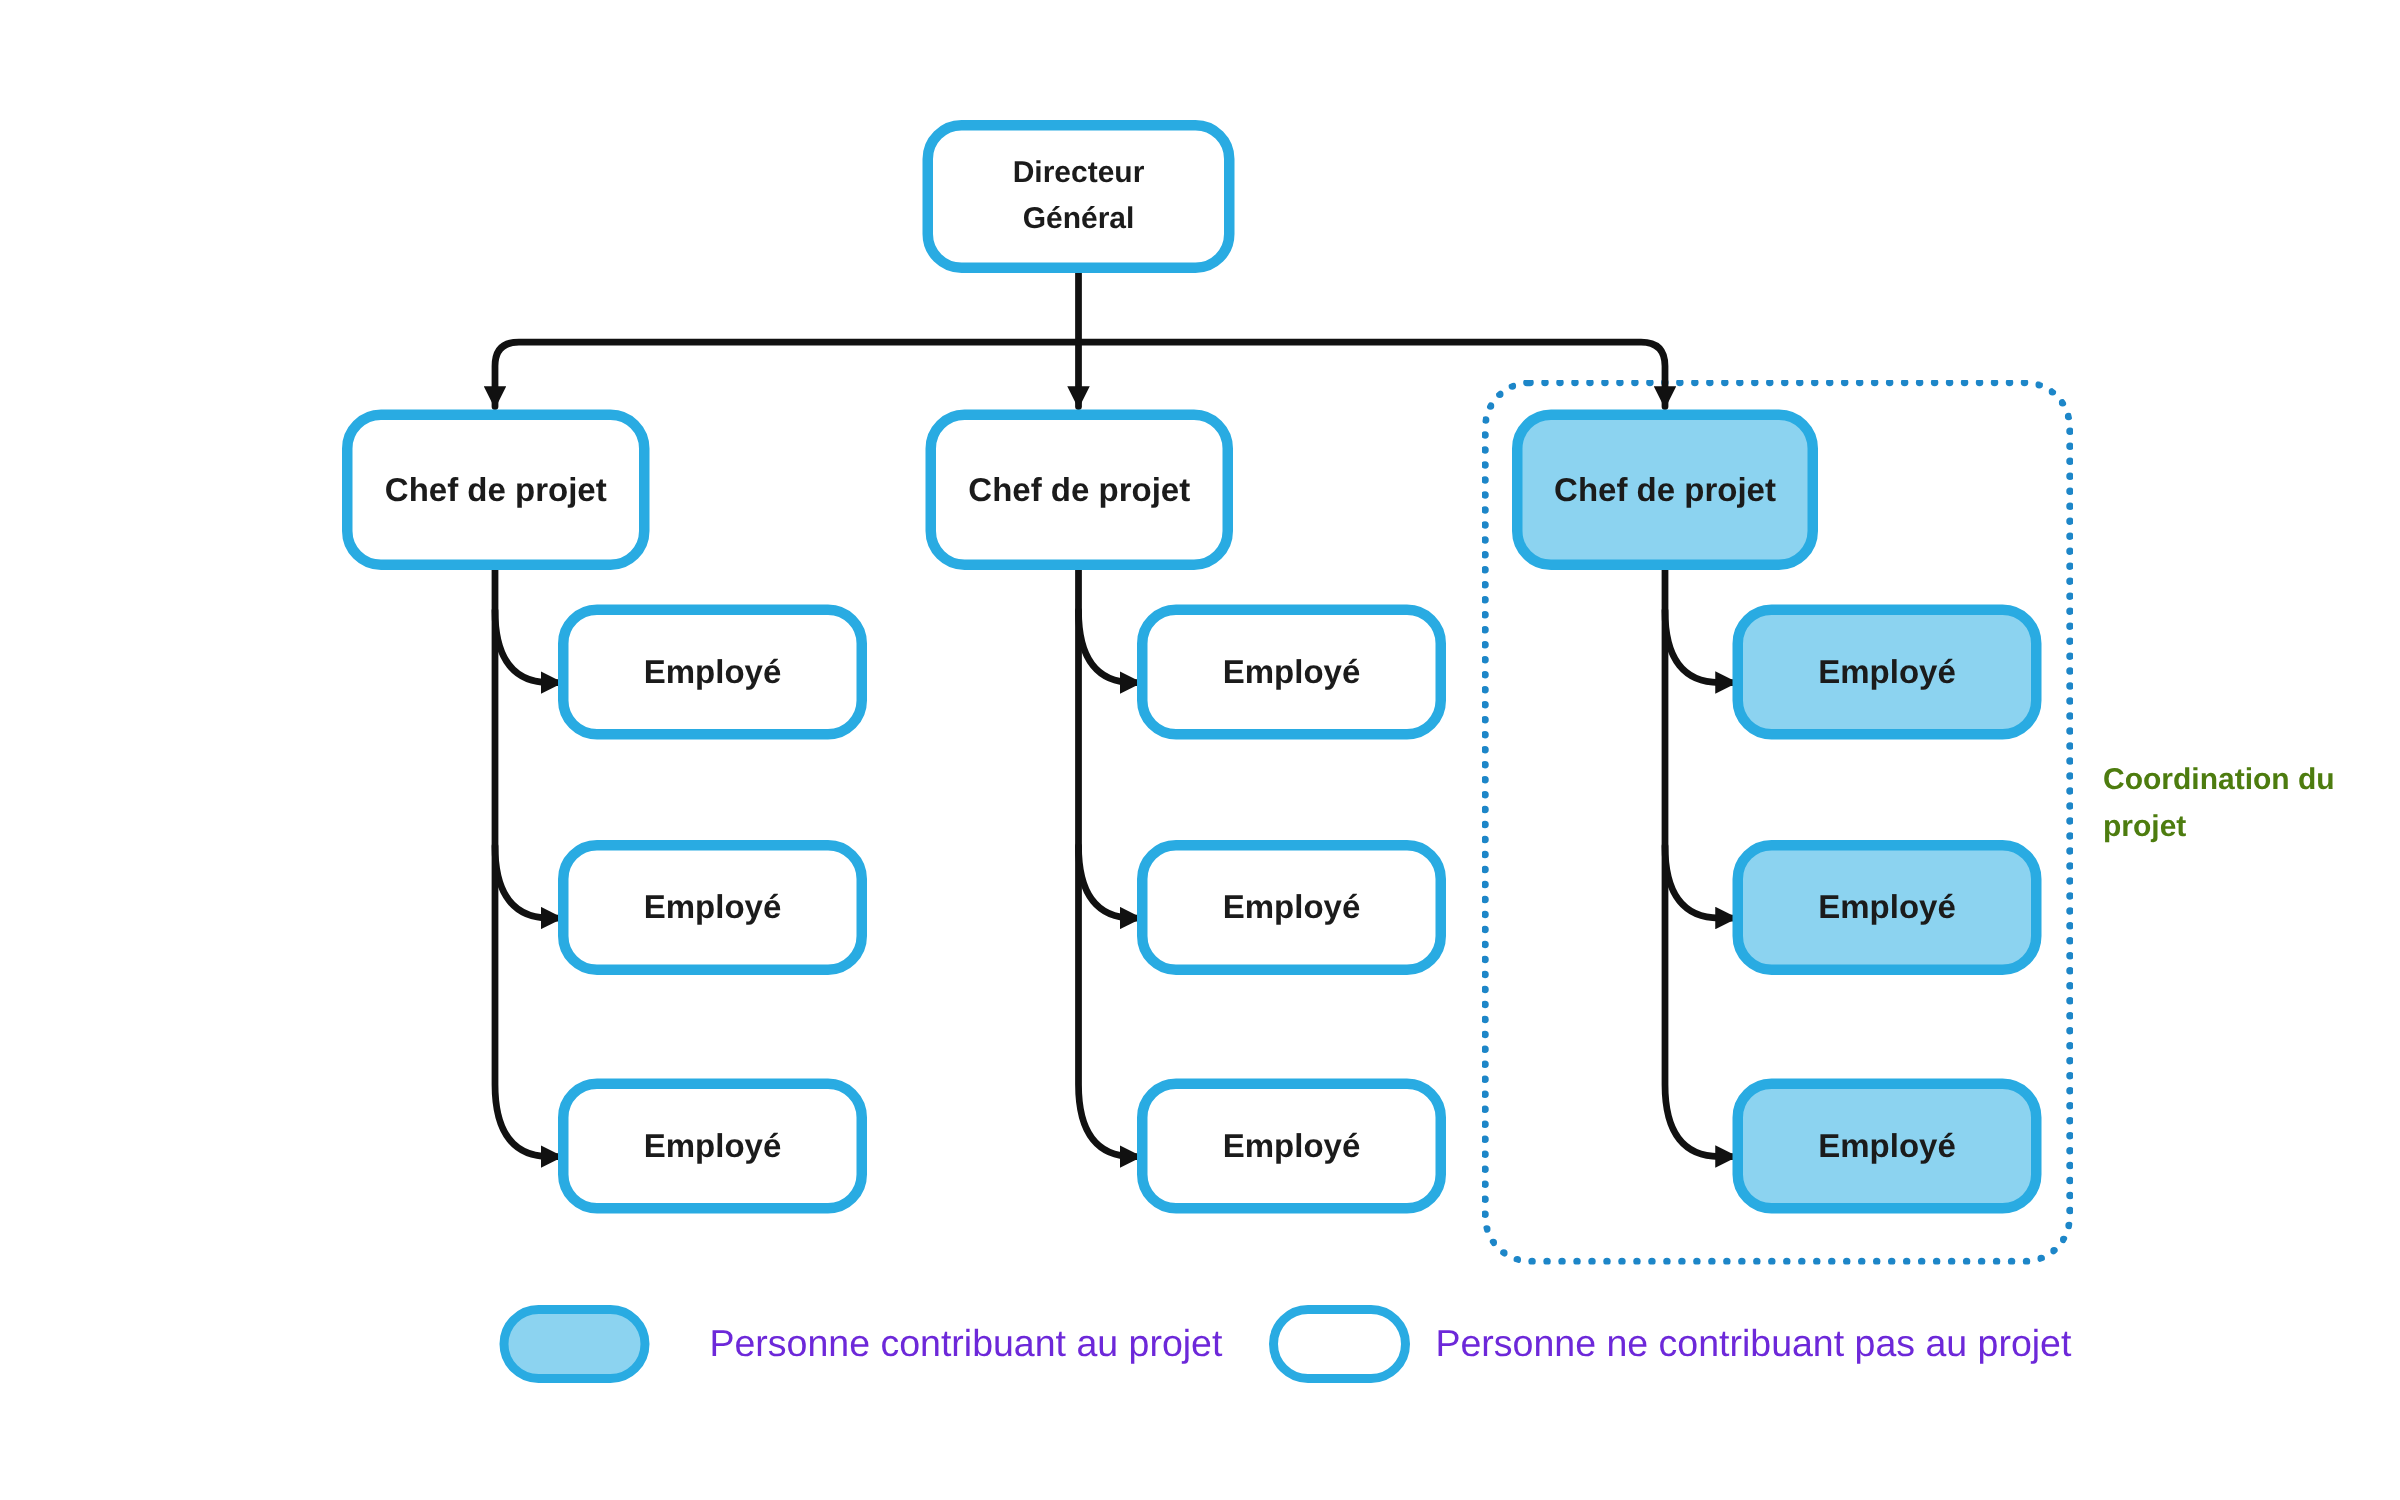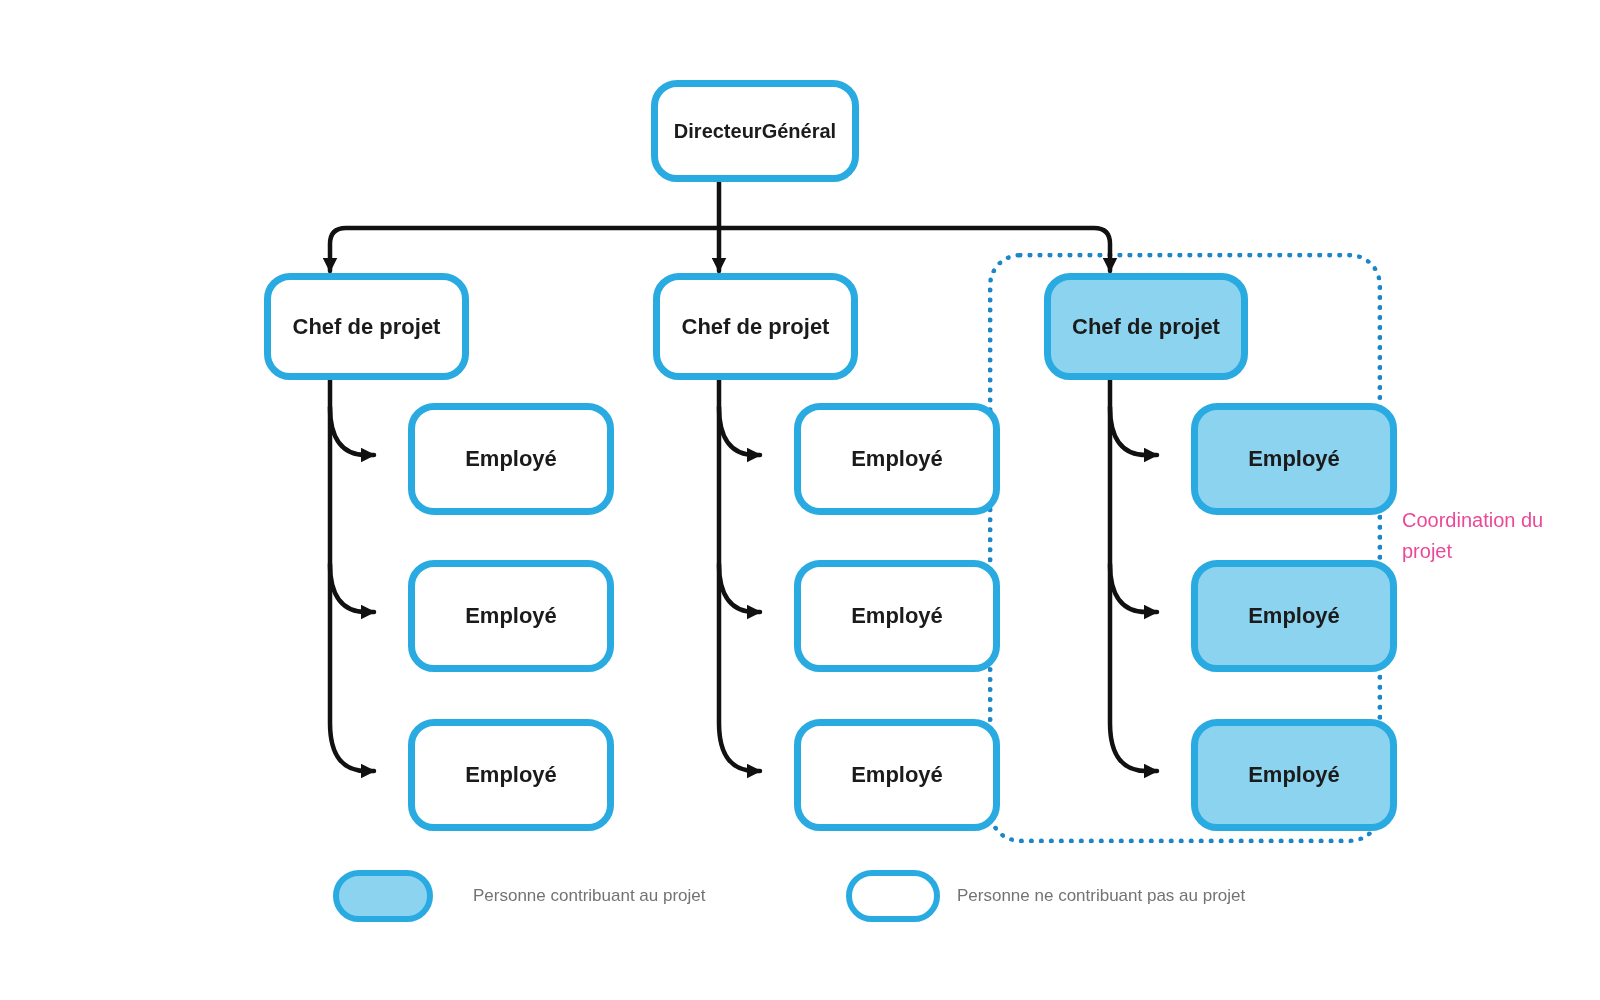--- a/index.html
+++ b/index.html
@@ -11,64 +11,64 @@
     color:#1b1b1b;
     overflow:hidden;
   }
   .connectors{position:absolute;left:0;top:0;width:1600px;height:1000px;}
   .node{
     position:absolute;
     box-sizing:border-box;
     border:7px solid #29abe2;
     border-radius:26px;
     background:#ffffff;
-    display:flex;flex-direction:row;
+    display:flex;flex-direction:column;
     align-items:center;justify-content:center;
     text-align:center;
     font-weight:bold;
     font-size:22px;
     color:#1b1b1b;
-    margin-left:36px;
   }
   .node.filled{background:#8cd3f0;}
   .node .ln{display:block;line-height:31px;}
   #node-root{left:615px;top:80px;width:208px;height:102px;font-size:20px;}
   #chef-1{left:228px;top:273px;width:205px;height:107px;}
   #chef-2{left:617px;top:273px;width:205px;height:107px;}
   #chef-3{left:1008px;top:273px;width:204px;height:107px;}
-  .emp{width:206px;height:112px;}
+  .emp{width:206px;height:90px;}
   .col1{left:372px;}  .col2{left:758px;}  .col3{left:1155px;}
   .row1{top:403px;}   .row2{top:560px;}   .row3{top:719px;}
   .frame{
     position:absolute;
     left:988px;top:253px;width:394px;height:590px;
     box-sizing:border-box;
     border:5px dotted #1d86c8;
     border-radius:32px;
   }
   .frame-label{
     position:absolute;
     left:1402px;top:505px;width:170px;
     font-size:20px;line-height:31px;
-    color:#ec4899;
+    color:#4d7c0f;
+    font-weight:bold;
   }
   .legend{position:absolute;left:0;top:0;}
   .pill{
     position:absolute;top:870px;height:52px;
     box-sizing:border-box;
     border:6px solid #29abe2;border-radius:26px;
     background:#ffffff;
   }
   .pill.filled{background:#8cd3f0;}
   #pill-contrib{left:333px;width:100px;}
   #pill-noncontrib{left:846px;width:94px;}
   .legend-text{
     position:absolute;top:870px;height:52px;
     display:flex;align-items:center;
-    font-size:17px;color:#737373;white-space:nowrap;
+    font-size:25px;color:#6d28d9;white-space:nowrap;
   }
   #legend-text-contrib{left:473px;}
   #legend-text-noncontrib{left:957px;}
 </style>
 </head>
 <body>
 
 <div class="canvas">
 
   <div class="frame"></div>

